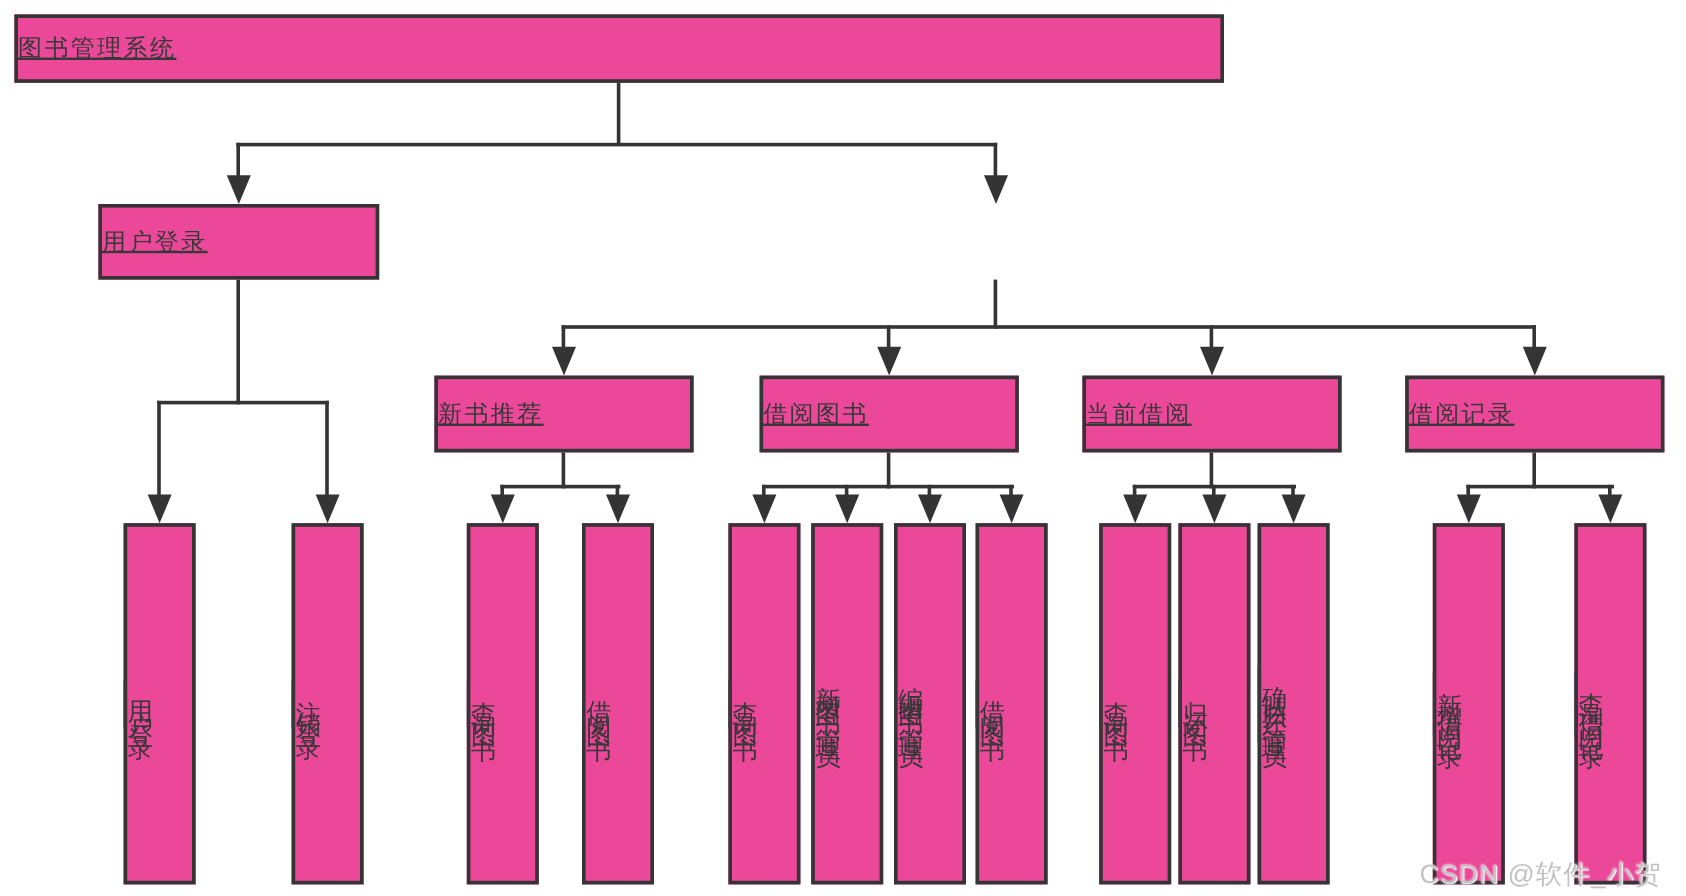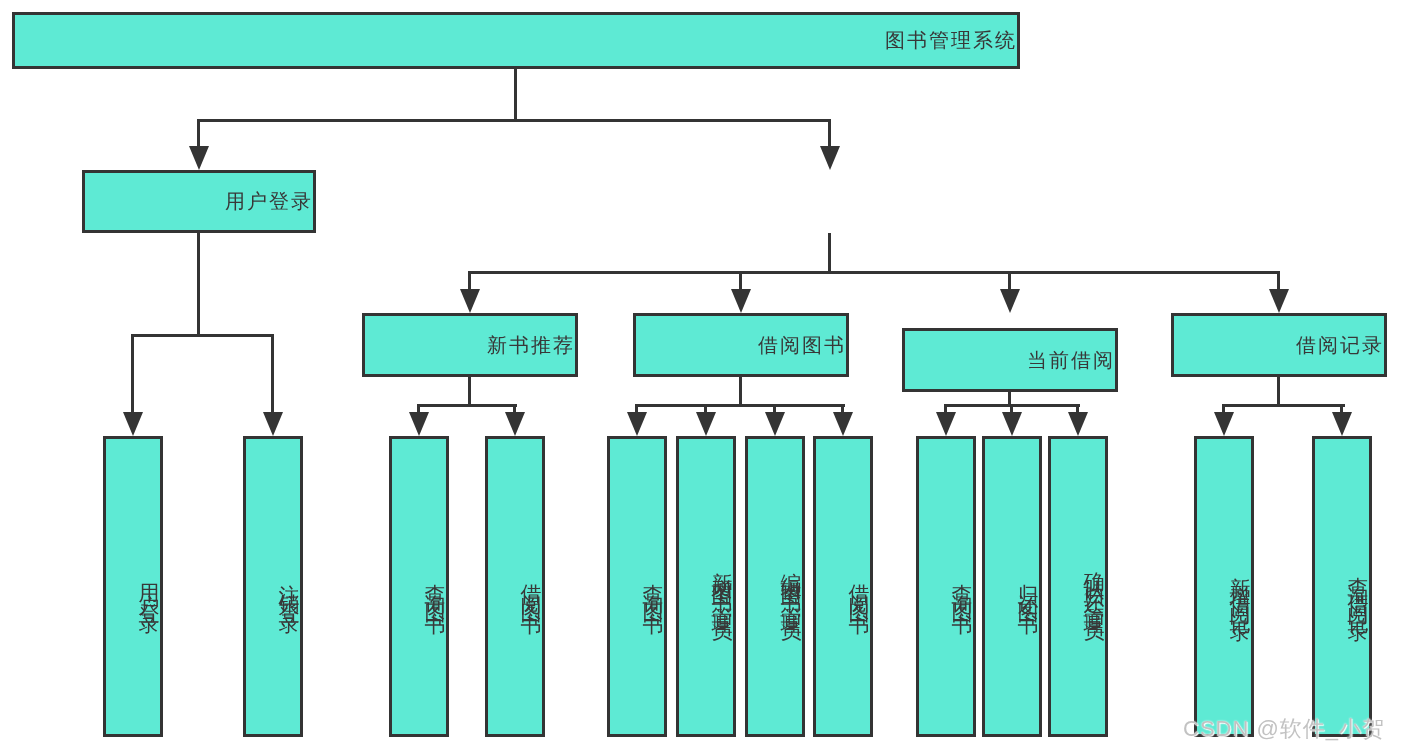--- a/index.html
+++ b/index.html
@@ -7,22 +7,22 @@
     --text:#383838;
     --wm:#c2c2c2;
   }
   html,body{margin:0;padding:0;background:#fff;}
   .canvas{
     position:relative;width:1405px;height:747px;background:#fff;
     font-family:"Liberation Sans",sans-serif;overflow:hidden;
   }
   .box{
     position:absolute;box-sizing:border-box;border:3px solid var(--line);
-    background:#5eead4;display:flex;align-items:center;justify-content:flex-end;
-    color:var(--text);font-size:20px;letter-spacing:2px;z-index:2;
+    background:#ec4899;display:flex;align-items:center;justify-content:flex-start;
+    color:var(--text);font-size:20px;letter-spacing:2px;z-index:2;text-decoration:underline;
   }
   .vtext{
     writing-mode:vertical-rl;text-orientation:mixed;
     font-size:21px;letter-spacing:10px;line-height:1;white-space:nowrap;
   }
   .vl{position:absolute;width:3px;background:var(--line);z-index:1;}
   .hl{position:absolute;height:3px;background:var(--line);z-index:1;}
   .ar{
     position:absolute;width:0;height:0;z-index:1;
     border-left:10px solid transparent;border-right:10px solid transparent;
@@ -71,21 +71,21 @@
   <div class="ar" style="left:1000px;top:289px"></div>
   <div class="vl" style="left:1277px;top:271px;height:24px"></div>
   <div class="ar" style="left:1269px;top:289px"></div>
 
   <div class="box" style="left:362px;top:313px;width:216px;height:64px">
     <span>新书推荐</span>
   </div>
   <div class="box" style="left:633px;top:313px;width:216px;height:64px">
     <span>借阅图书</span>
   </div>
-  <div class="box" style="left:902px;top:328px;width:216px;height:64px">
+  <div class="box" style="left:902px;top:313px;width:216px;height:64px">
     <span>当前借阅</span>
   </div>
   <div class="box" style="left:1171px;top:313px;width:216px;height:64px">
     <span>借阅记录</span>
   </div>
 
   <div class="vl" style="left:468px;top:377px;height:30px"></div>
   <div class="hl" style="left:417px;top:404px;width:100px"></div>
   <div class="vl" style="left:417px;top:404px;height:12px"></div>
   <div class="ar" style="left:409px;top:412px"></div>

